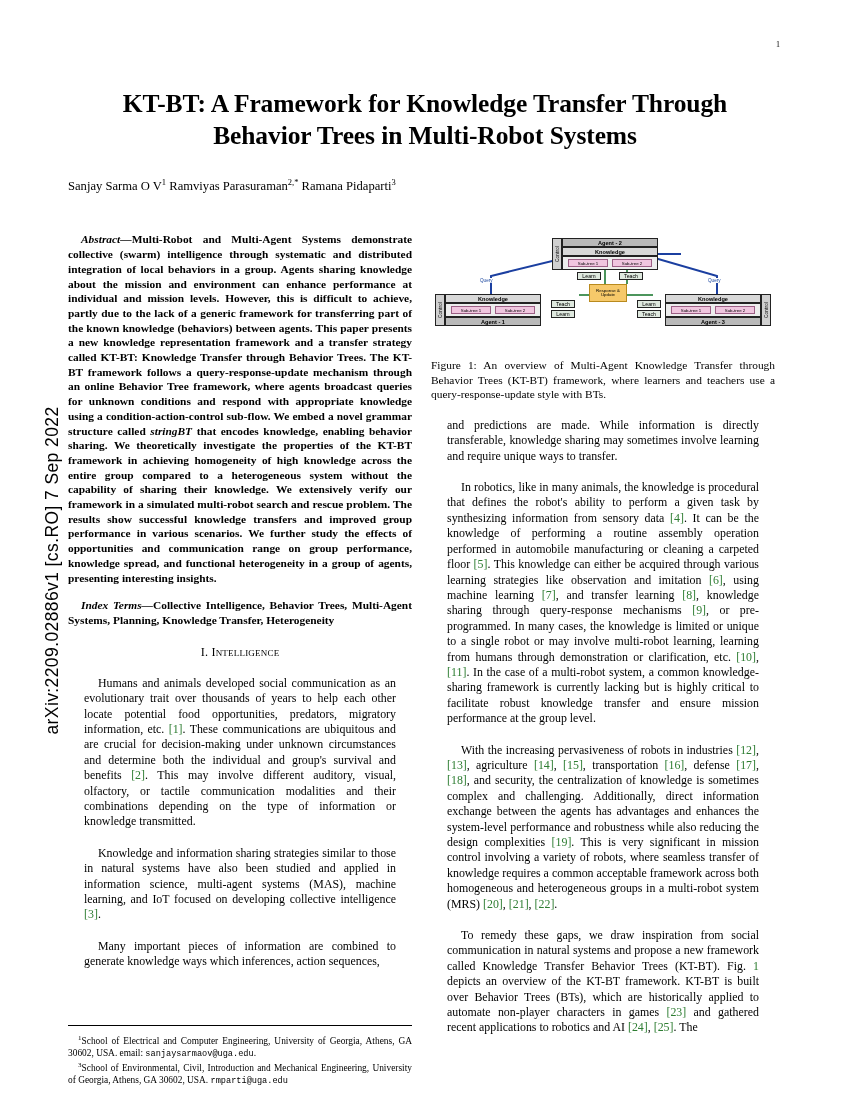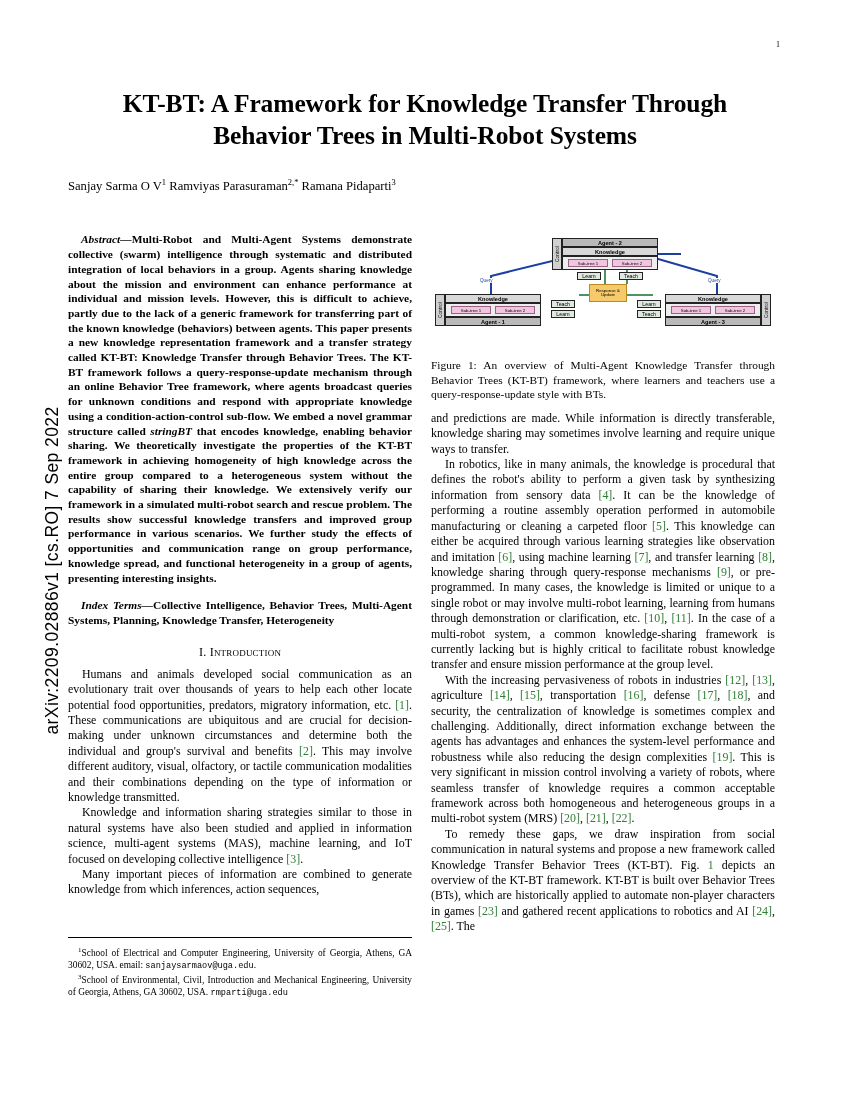--- a/index.html
+++ b/index.html
@@ -87,21 +87,21 @@
     text-align: center;
     font-size: 12.2px;
     margin: 17px 0 7px 0;
     font-variant: small-caps;
     letter-spacing: 0.2px;
   }
   p.body {
     font-size: 11.9px;
     line-height: 1.295;
     text-align: justify;
-    margin: 0;
+    margin: 16px;
     text-indent: 14px;
     hyphens: auto;
   }
   .cite { color: #2e7d32; }
   .figure {
     margin-bottom: 9px;
   }
   .figcaption {
     font-size: 11.4px;
     line-height: 1.27;
@@ -206,25 +206,25 @@
       <div class="col" style="padding-bottom:118px;">
 
         <div class="abstract">
           <span class="lead">Abstract—</span><span>Multi-Robot and Multi-Agent Systems demonstrate collective (swarm) intelligence through systematic and distributed integration of local behaviors in a group. Agents sharing knowledge about the mission and environment can enhance performance at individual and mission levels. However, this is difficult to achieve, partly due to the lack of a generic framework for transferring part of the known knowledge (behaviors) between agents. This paper presents a new knowledge representation framework and a transfer strategy called KT-BT: Knowledge Transfer through Behavior Trees. The KT-BT framework follows a query-response-update mechanism through an online Behavior Tree framework, where agents broadcast queries for unknown conditions and respond with appropriate knowledge using a condition-action-control sub-flow. We embed a novel grammar structure called <i>stringBT</i> that encodes knowledge, enabling behavior sharing. We theoretically investigate the properties of the KT-BT framework in achieving homogeneity of high knowledge across the entire group compared to a heterogeneous system without the capability of sharing their knowledge. We extensively verify our framework in a simulated multi-robot search and rescue problem. The results show successful knowledge transfers and improved group performance in various scenarios. We further study the effects of opportunities and communication range on group performance, knowledge spread, and functional heterogeneity in a group of agents, presenting interesting insights.</span>
         </div>
 
         <div class="indexterms">
           <span class="lead">Index Terms—</span><span>Collective Intelligence, Behavior Trees, Multi-Agent Systems, Planning, Knowledge Transfer, Heterogeneity</span>
         </div>
 
-        <div class="section-head">I. Introduction</div>
+        <div class="section-head">I. Intelligence</div>
 
         <p class="body">Humans and animals developed social communication as an evolutionary trait over thousands of years to help each other locate potential food opportunities, predators, migratory information, etc. <span class="cite" style="color:#2e7d32">[1]</span>. These communications are ubiquitous and are crucial for decision-making under unknown circumstances and determine both the individual and group's survival and benefits <span class="cite" style="color:#2e7d32">[2]</span>. This may involve different auditory, visual, olfactory, or tactile communication modalities and their combinations depending on the type of information or knowledge transmitted.</p>
         <p class="body">Knowledge and information sharing strategies similar to those in natural systems have also been studied and applied in information science, multi-agent systems (MAS), machine learning, and IoT focused on developing collective intelligence <span class="cite" style="color:#2e7d32">[3]</span>.</p>
-        <p class="body">Many important pieces of information are combined to generate knowledge from which inferences, action sequences,</p>
+        <p class="body">Many important pieces of information are combined to generate knowledge ways which inferences, action sequences,</p>
 
         <div class="footnotes">
           <p class="fn">
             <sup>1</sup><span>School of Electrical and Computer Engineering, University of Georgia, Athens, GA 30602, USA. email: </span><span class="mono">sanjaysarmaov@uga.edu</span><span>.</span>
           </p>
           <p class="fn">
             <sup>3</sup><span>School of Environmental, Civil, Introduction and Mechanical Engineering, University of Georgia, Athens, GA 30602, USA. </span><span class="mono">rmparti@uga.edu</span><span></span>
           </p>
         </div>
       </div>

